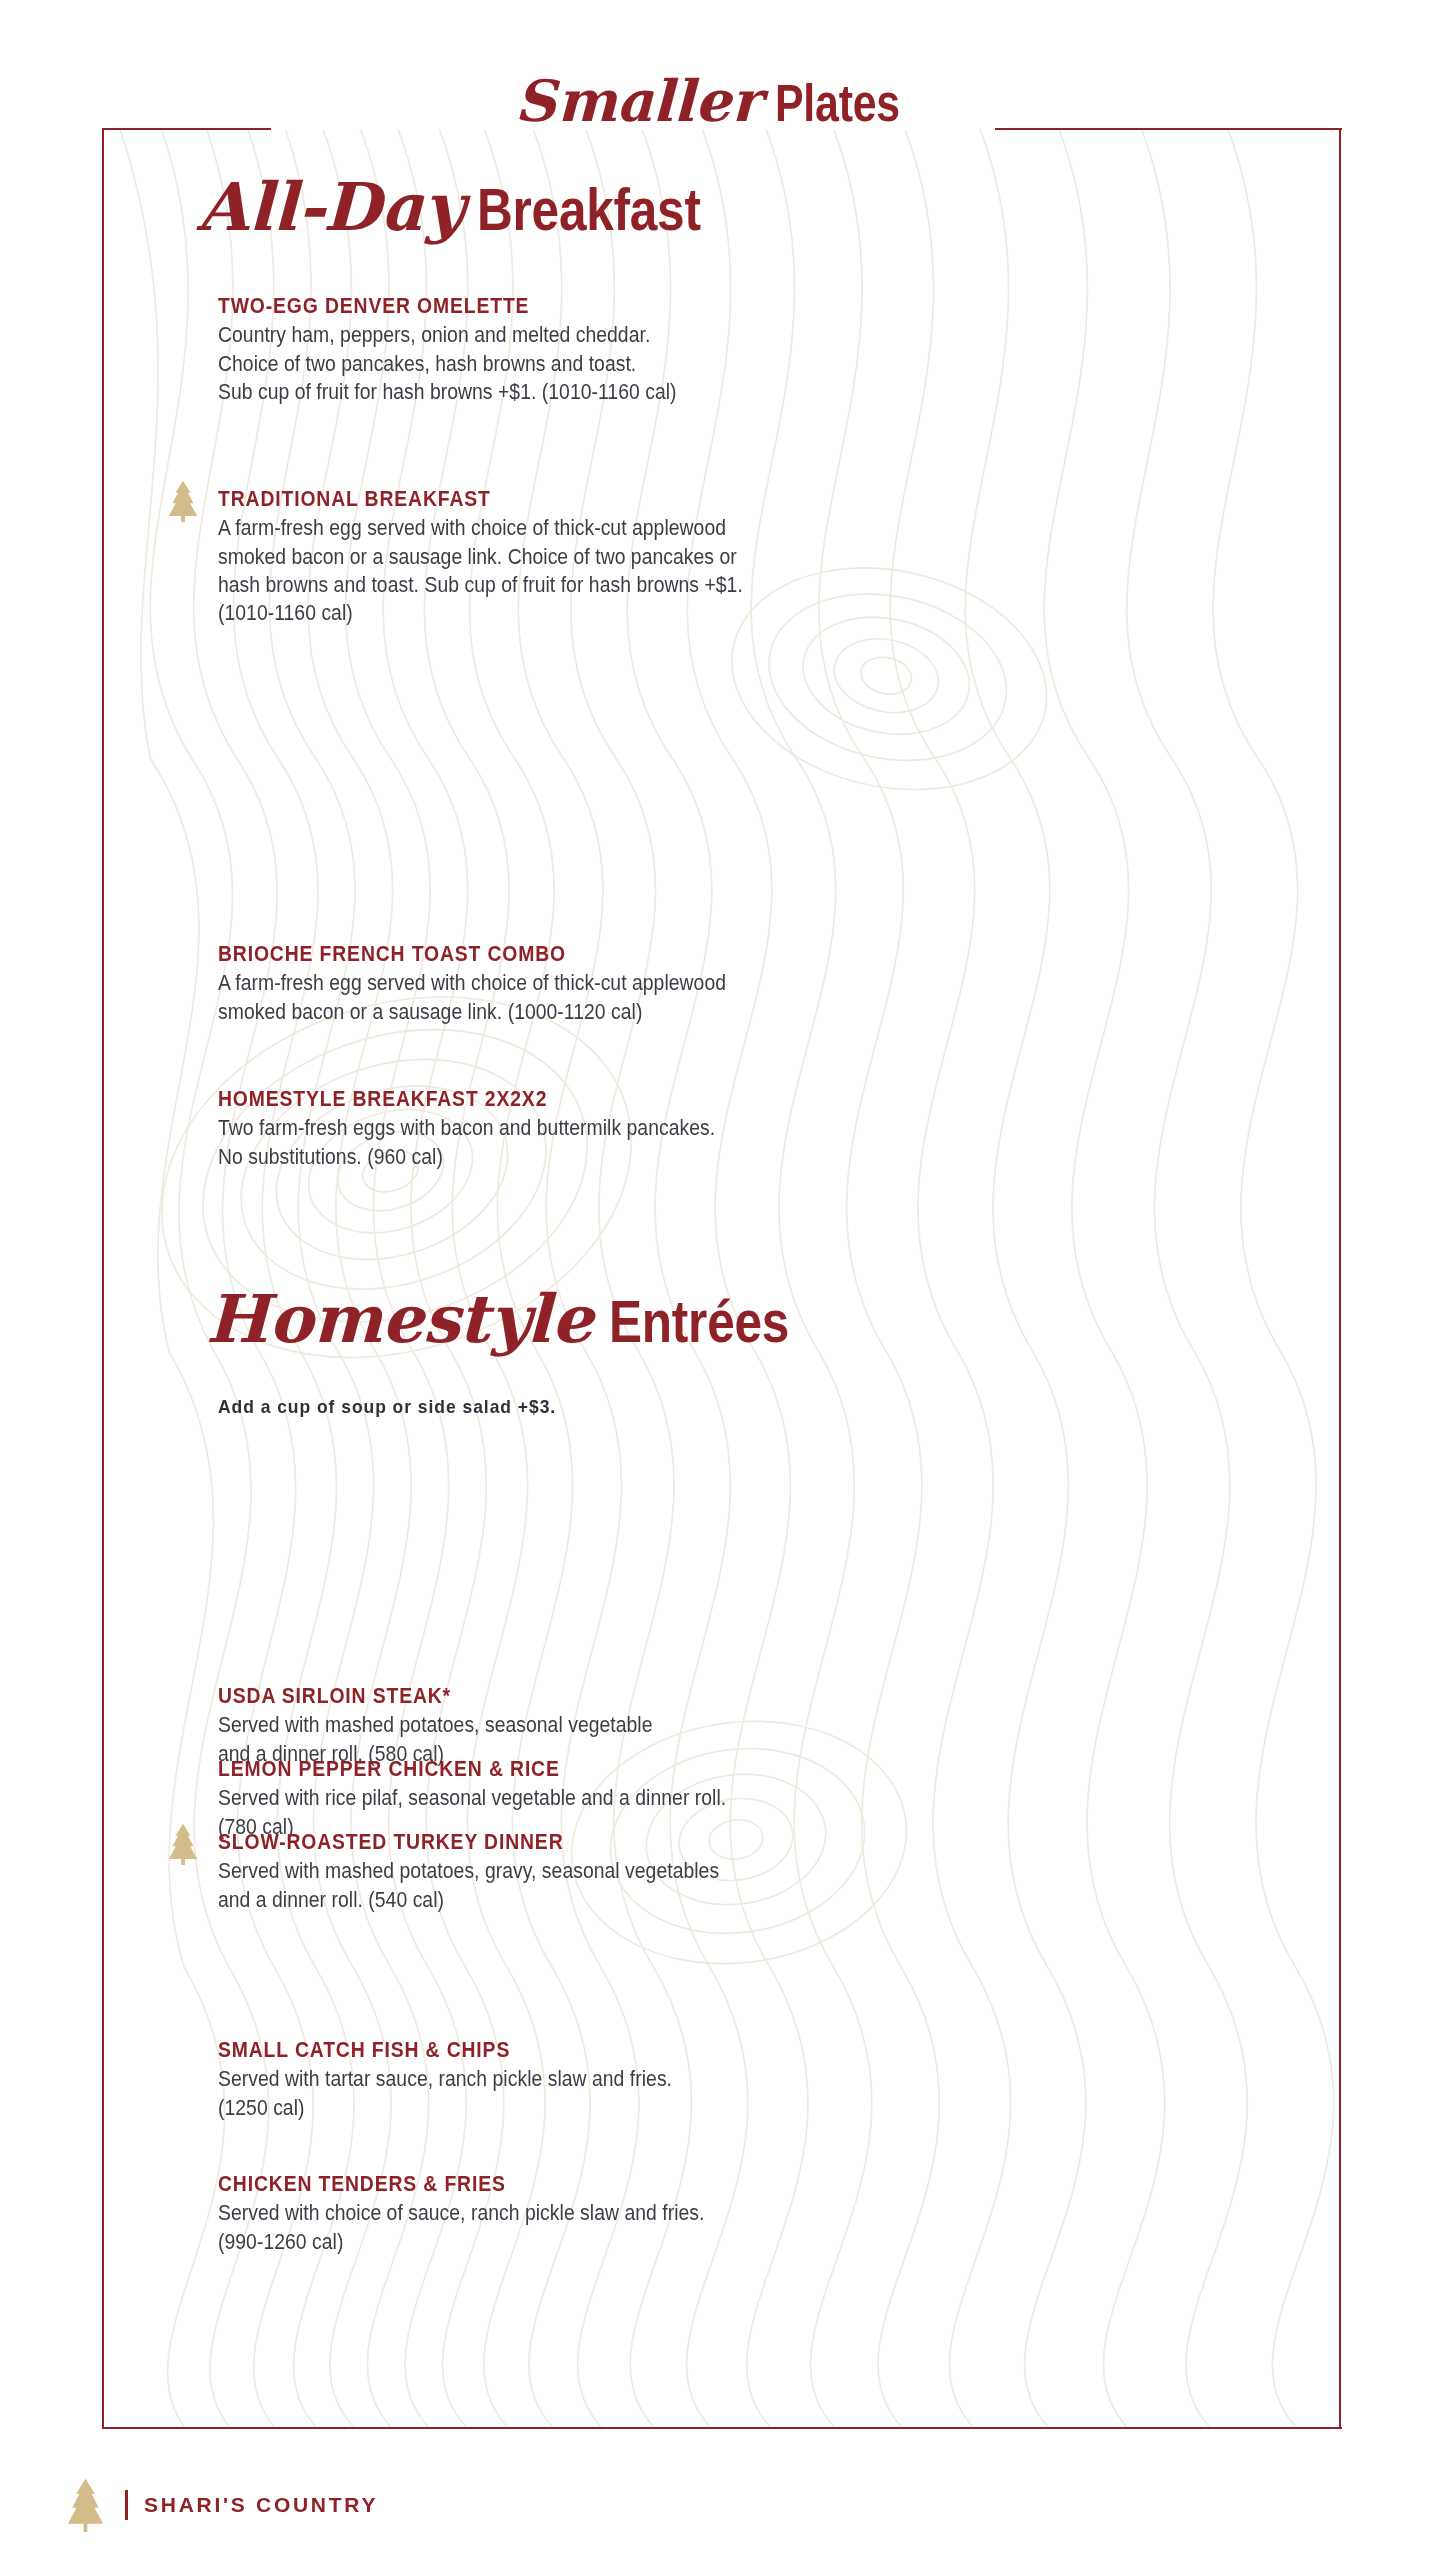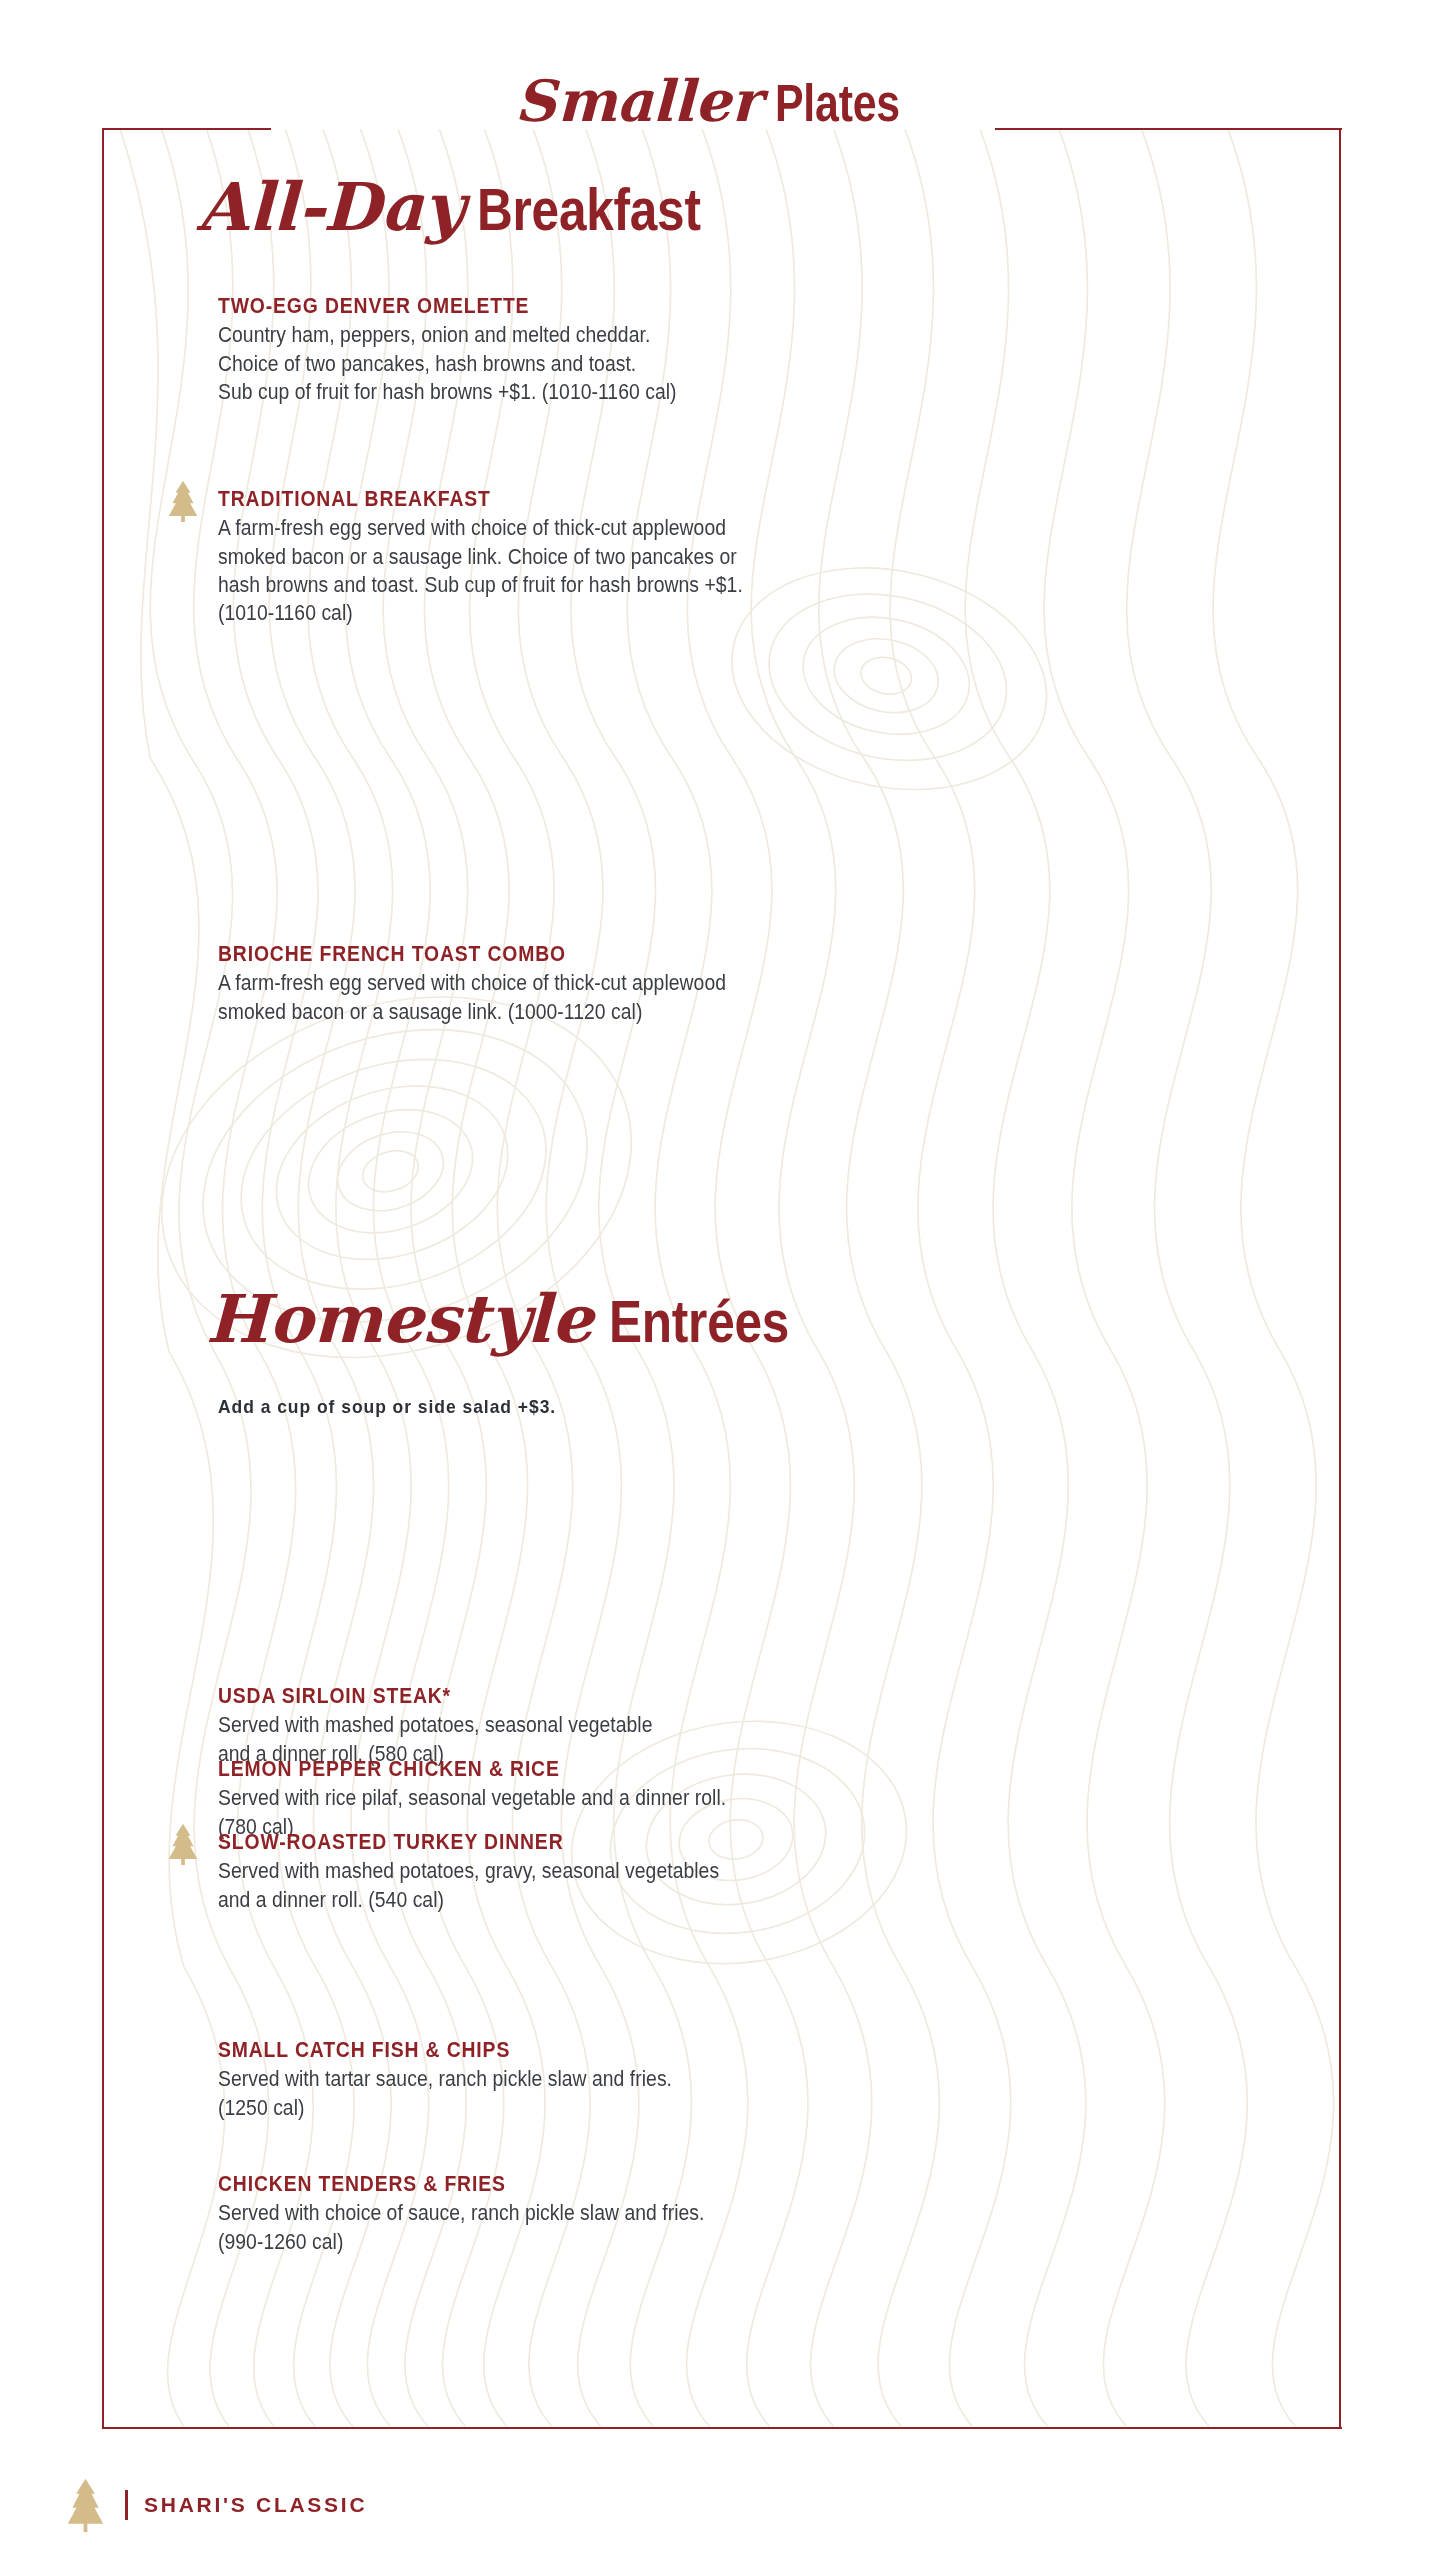--- a/index.html
+++ b/index.html
@@ -281,20 +281,25 @@
 (1010-1160 cal)</div>
   </div>
 
 
   <div class="menu-item" style="top:942px">
     <div class="item-title">BRIOCHE FRENCH TOAST COMBO</div>
     <div class="item-desc">A farm-fresh egg served with choice of thick-cut applewood
 smoked bacon or a sausage link. (1000-1120 cal)</div>
   </div>
 
+  <div class="menu-item" style="top:1087px">
+    <div class="item-title">HOMESTYLE BREAKFAST 2x2x2</div>
+    <div class="item-desc">Two farm-fresh eggs with bacon and buttermilk pancakes.
+No substitutions. (960 cal)</div>
+  </div>
 
   <div class="hdr-homestyle">
     <span class="script">Homestyle</span><span class="sansbold">Entrées</span>
   </div>
 
   <div class="soup-note">Add a cup of soup or side salad +$3.</div>
 
 
   <div class="menu-item" style="top:1684px">
     <div class="item-title">USDA SIRLOIN STEAK*</div>
@@ -329,15 +334,15 @@
 (990-1260 cal)</div>
   </div>
 
 </div>
 
 <div id="footer">
   <svg id="footer-tree" viewBox="0 0 52 72" aria-hidden="true">
     <path fill="#D3BC8A" d="M26 1 L38.5 21 L34 21 L43.5 39.5 L38 39.5 L49.5 61 L28.5 61 L28.5 72 L23.5 72 L23.5 61 L2.5 61 L14 39.5 L8.5 39.5 L18 21 L13.5 21 Z"></path>
   </svg>
   <div id="footer-rule"></div>
-  <div id="footer-label">SHARI'S CLASSIC</div>
+  <div id="footer-label">SHARI'S COUNTRY</div>
 </div>
 
 
 </body></html>

